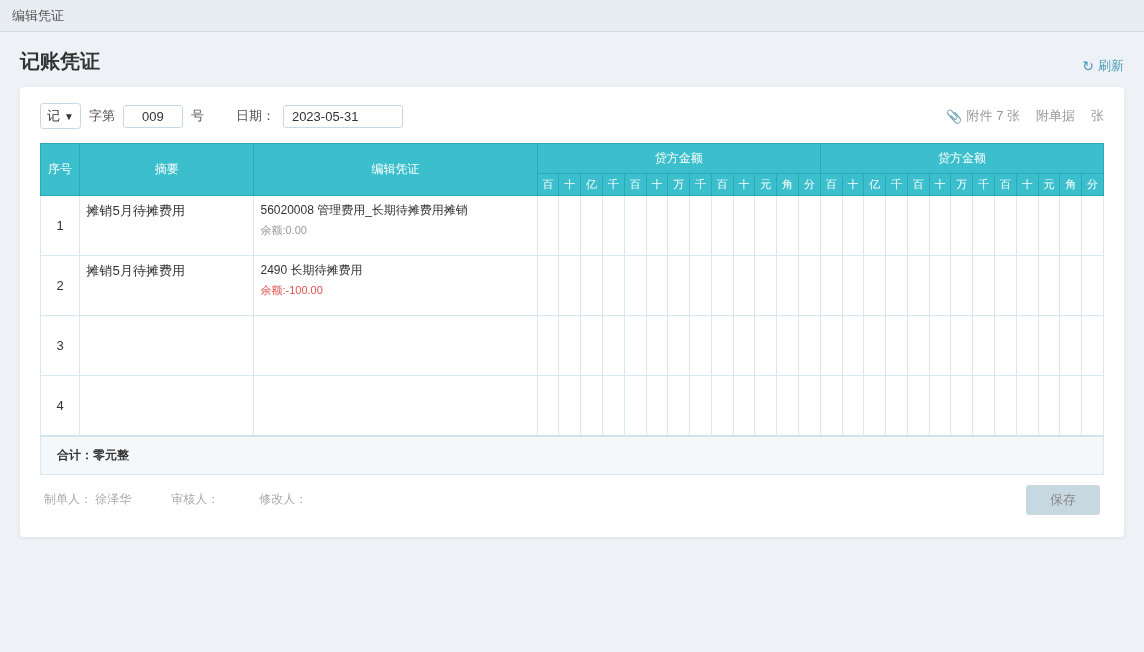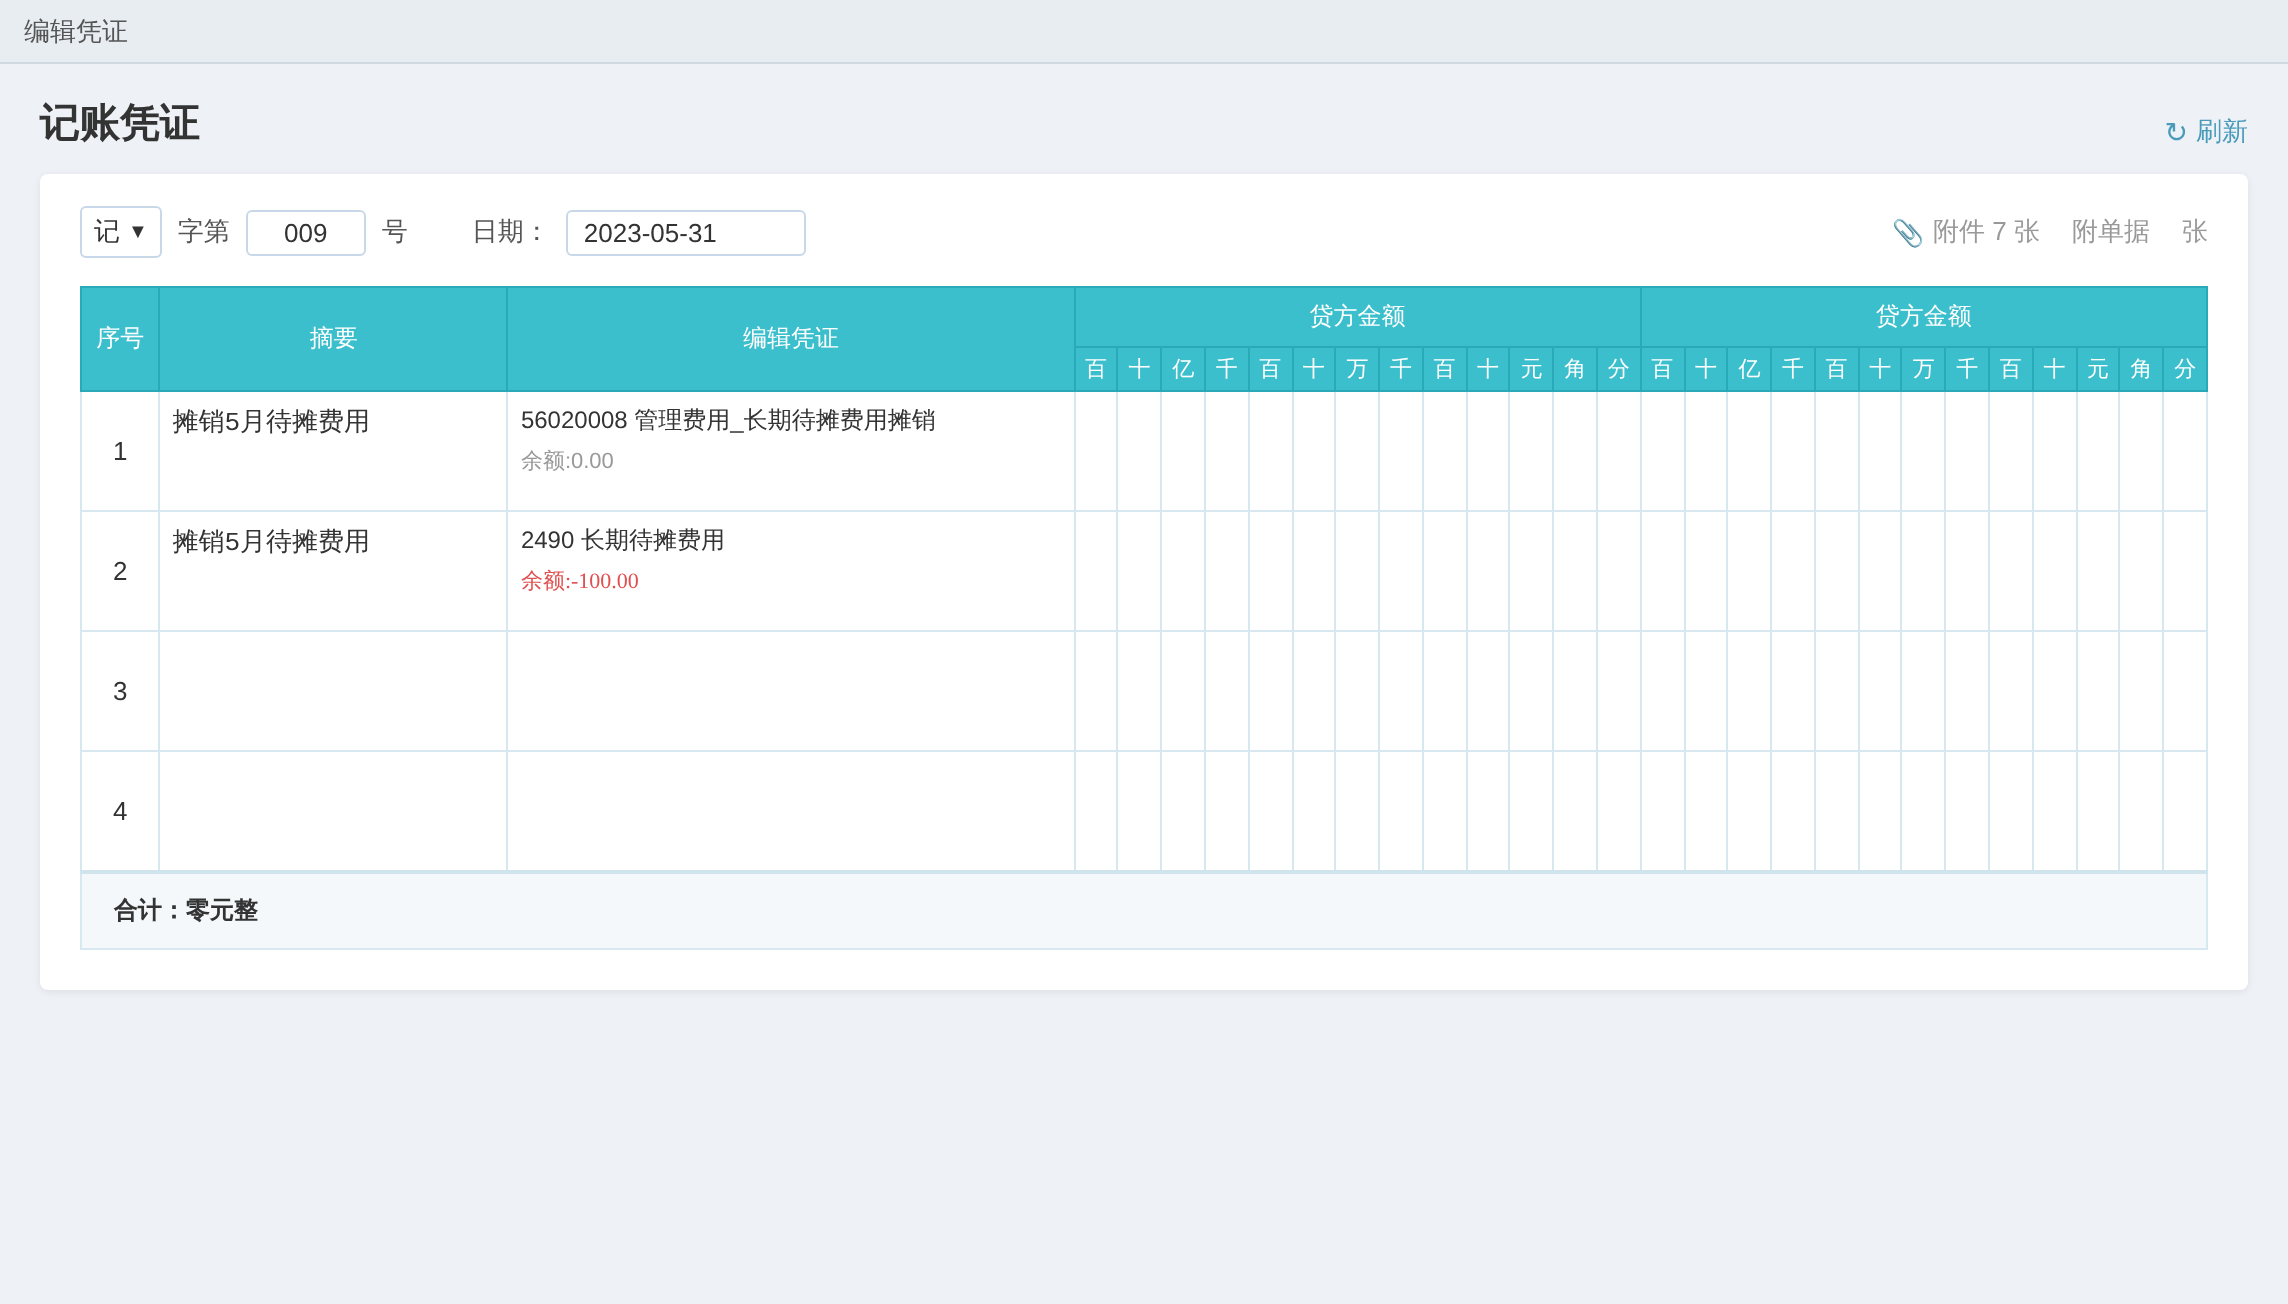--- a/index.html
+++ b/index.html
@@ -140,21 +140,20 @@
       font-size: 11px;
       padding: 3px 1px;
     }
     .balance-text {
       color: #999;
       font-size: 11px;
       margin-top: 4px;
     }
     .balance-text.negative {
       color: #e05050;
-      font-family: Liberation Serif, serif;
     }
     .footer-row {
       display: flex;
       align-items: center;
       gap: 40px;
       padding: 10px 4px 2px;
       color: #aaa;
       font-size: 12px;
     }
     .footer-spacer { flex: 1; }
@@ -400,15 +399,31 @@
               <td class="digit-col" style="padding: 2px 1px; cursor: text;"></td>
               <td class="digit-col" style="padding: 2px 1px; cursor: text;"></td>
             </tr>
             <tr>
               <td colspan="29" style="background: rgb(245, 248, 250); padding: 10px 16px; text-align: left; font-weight: bold; color: rgb(51, 51, 51); border-top: 2px solid rgb(208, 228, 238);">合计：零元整</td>
             </tr>
           </tbody>
       </table>
     </div>
 
+    <div class="footer-row">
+      <span>
+        <span>制单人：</span>
+        <span>徐泽华</span>
+      </span>
+      <span>
+        <span>审核人：</span>
+        <span></span>
+      </span>
+      <span>
+        <span>修改人：</span>
+        <span></span>
+      </span>
+      <div class="footer-spacer"></div>
+      <button class="save-btn">保存</button>
+    </div>
 
   </div>
 </div>
 
 </body></html>

